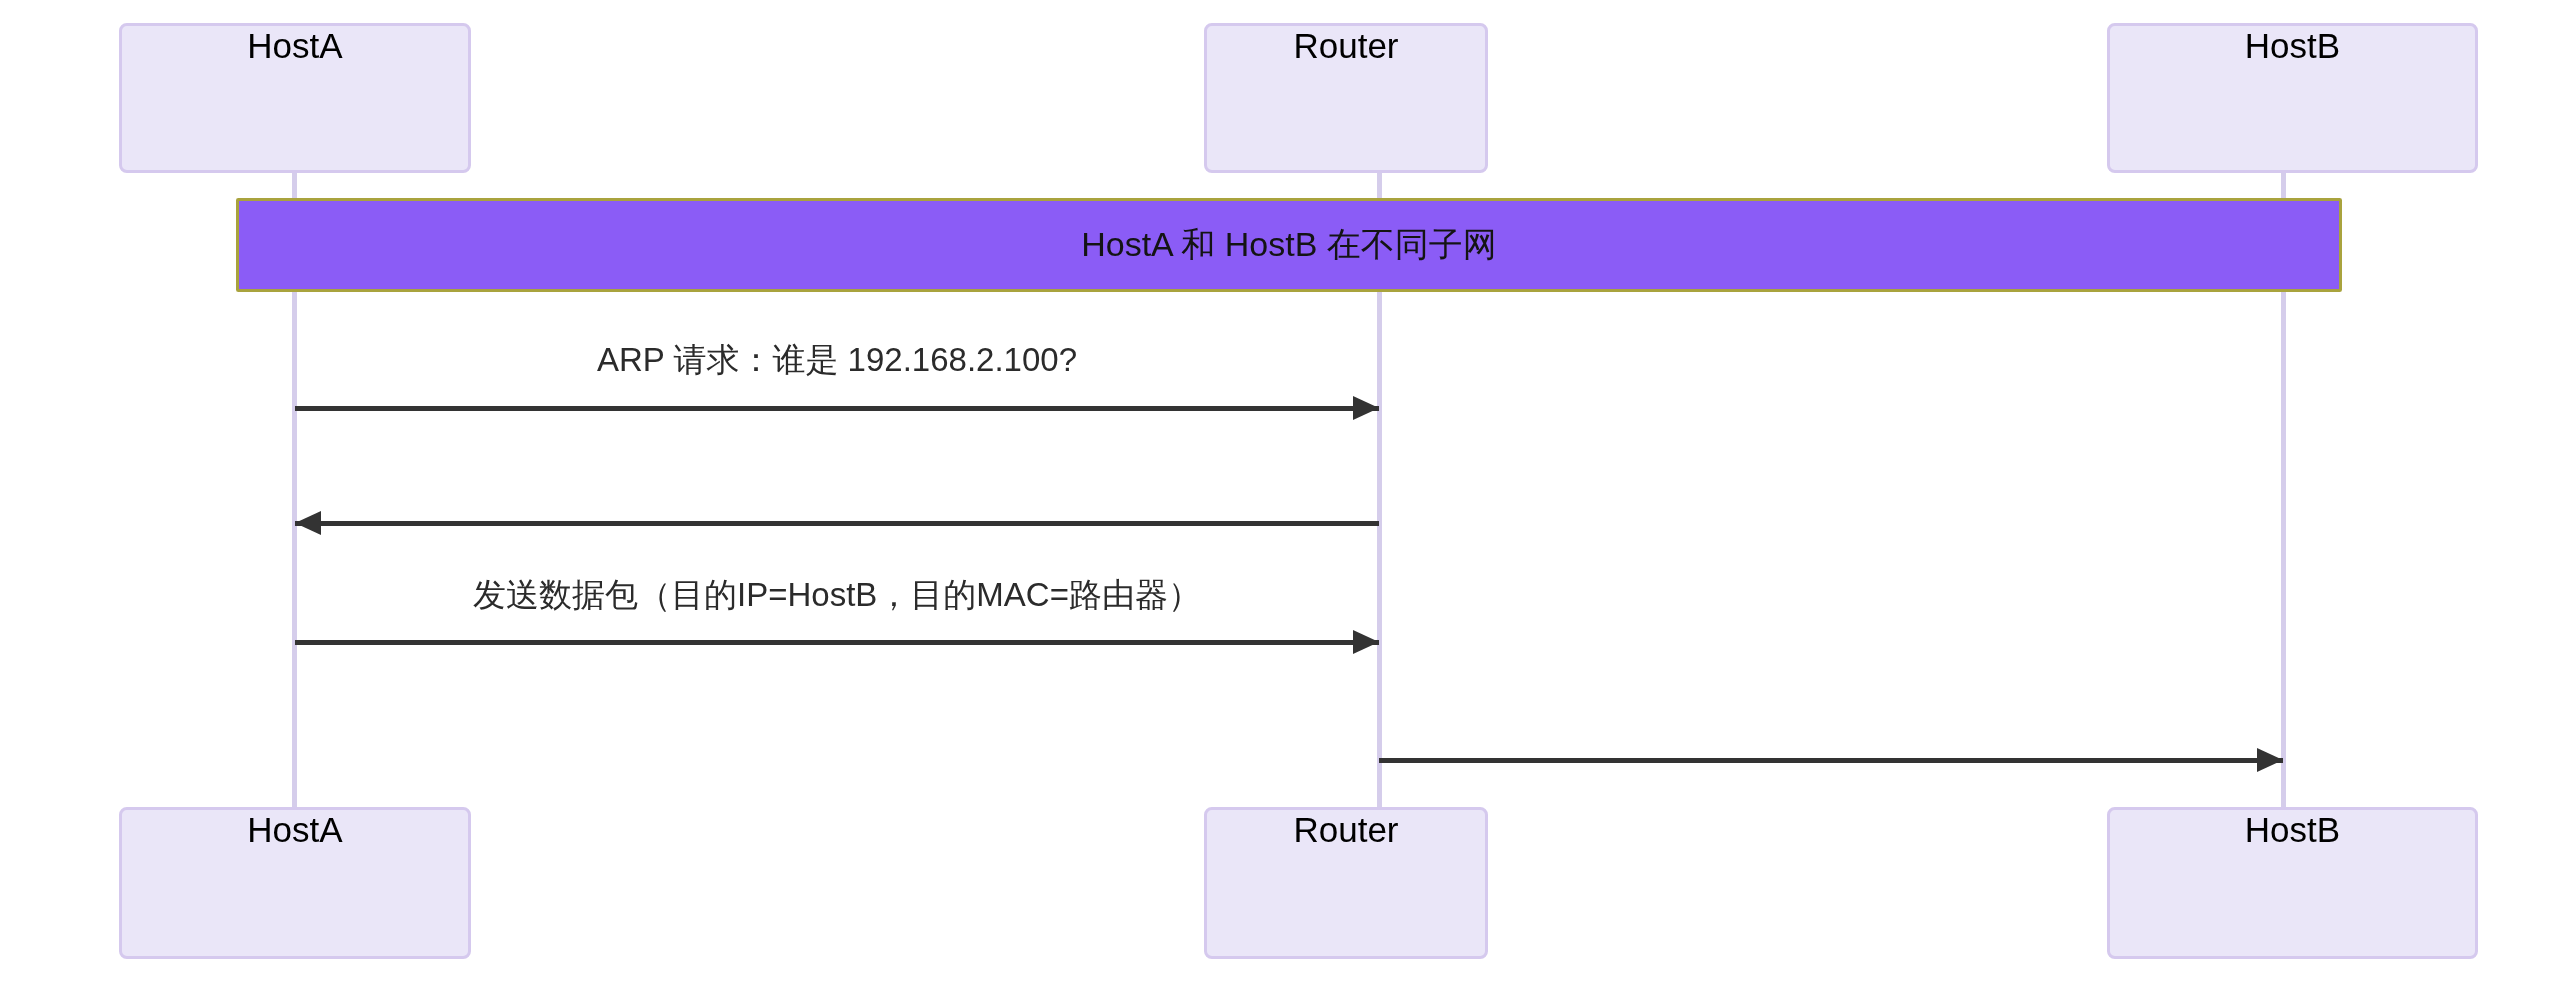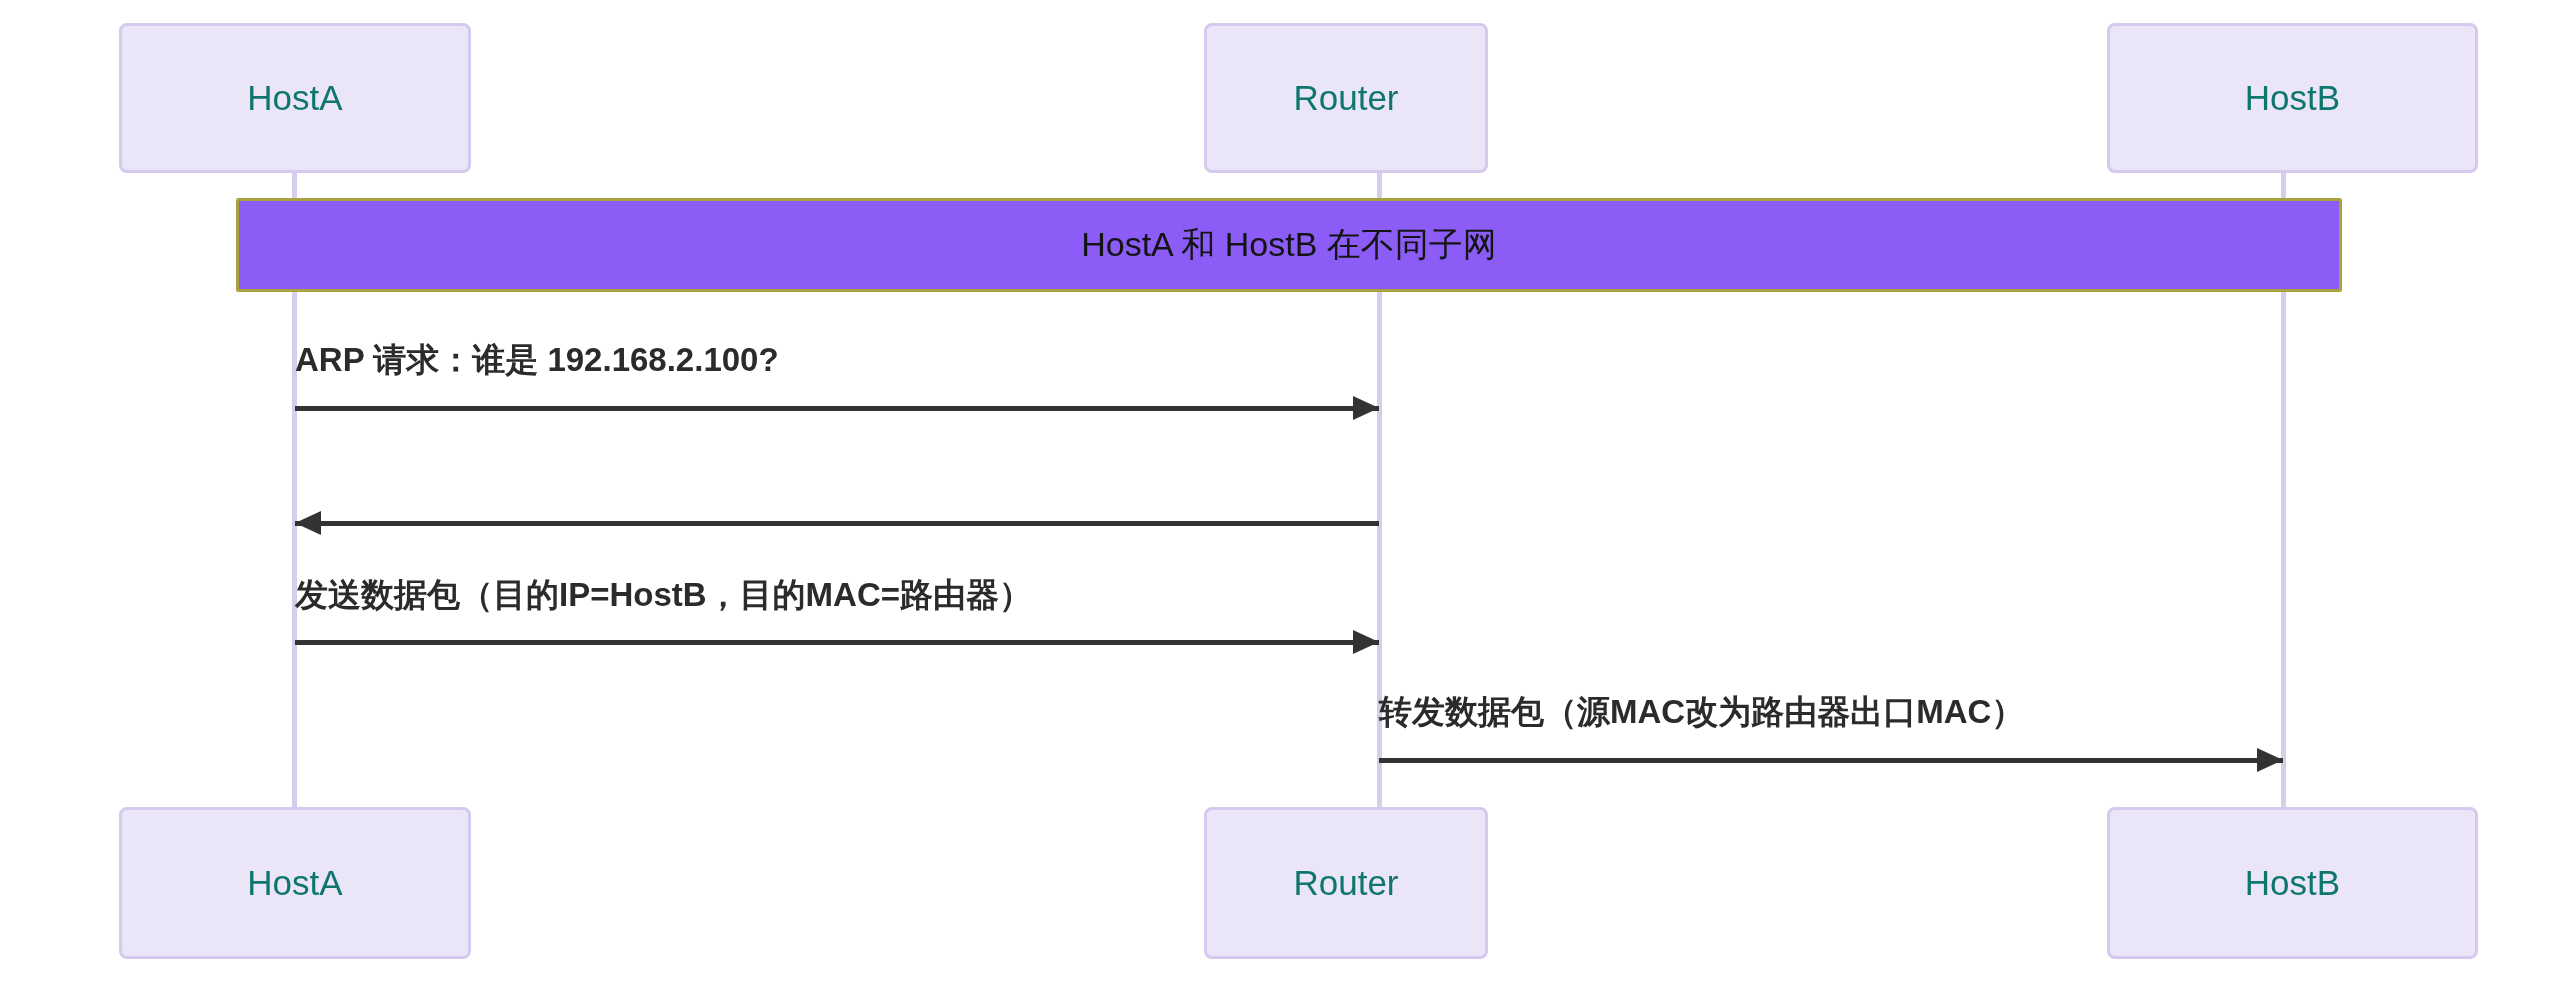--- a/index.html
+++ b/index.html
@@ -9,38 +9,38 @@
   }
   
   .lifeline { position:absolute; top:173px; height:634px; width:4.7px; background:#d5cdeb; }
   .ll-a { left:292px; }
   .ll-r { left:1377px; }
   .ll-b { left:2281px; }
   
   .actor {
     position:absolute; box-sizing:border-box;
     background:#eae6f8; border:3.1px solid #d5c9ee; border-radius:7.8px;
-    display:flex; align-items:center; justify-content:center;
-    font-size:35px; color:#0f766e;
+    display:flex; justify-content:center;
+    font-size:35px; color:#000000;
   }
   .row-top { top:23.4px; height:150px; }
   .row-bottom { top:807px; height:152px; }
   .col-a { left:119px; width:352px; }
   .col-r { left:1204px; width:284px; }
   .col-b { left:2107px; width:371px; }
   
   .note {
     position:absolute; left:236px; top:198px; width:2106px; height:94px;
     box-sizing:border-box; background:#8b5cf6; border:3.1px solid #a9a33d; border-radius:2.3px;
     display:flex; align-items:center; justify-content:center;
     font-size:34px; color:#141414;
   }
   
   .msg-label {
-    position:absolute; font-size:33px; color:#2b2b2b; white-space:nowrap;font-weight:bold;
+    position:absolute; text-align:center; font-size:33px; color:#2b2b2b; white-space:nowrap;
   }
   .msg-line { position:absolute; height:4.7px; background:#333333; }
   .arrow-right::after {
     content:""; position:absolute; right:0; top:-10.2px; width:0; height:0;
     border-top:12.5px solid transparent; border-bottom:12.5px solid transparent;
     border-left:26.6px solid #333333;
   }
   .arrow-left::before {
     content:""; position:absolute; left:0; top:-10.2px; width:0; height:0;
     border-top:12.5px solid transparent; border-bottom:12.5px solid transparent;
@@ -79,21 +79,20 @@
   </div>
 
   <div class="msg-label m1-label">ARP 请求：谁是 192.168.2.100?</div>
   <div class="msg-line m1-line arrow-right"></div>
 
   <div class="msg-line m2-line arrow-left"></div>
 
   <div class="msg-label m3-label">发送数据包（目的IP=HostB，目的MAC=路由器）</div>
   <div class="msg-line m3-line arrow-right"></div>
 
-  <div class="msg-label m4-label">转发数据包（源MAC改为路由器出口MAC）</div>
   <div class="msg-line m4-line arrow-right"></div>
 
   <div class="actor row-bottom col-a">
     <span>HostA</span>
   </div>
   <div class="actor row-bottom col-r">
     <span>Router</span>
   </div>
   <div class="actor row-bottom col-b">
     <span>HostB</span>

